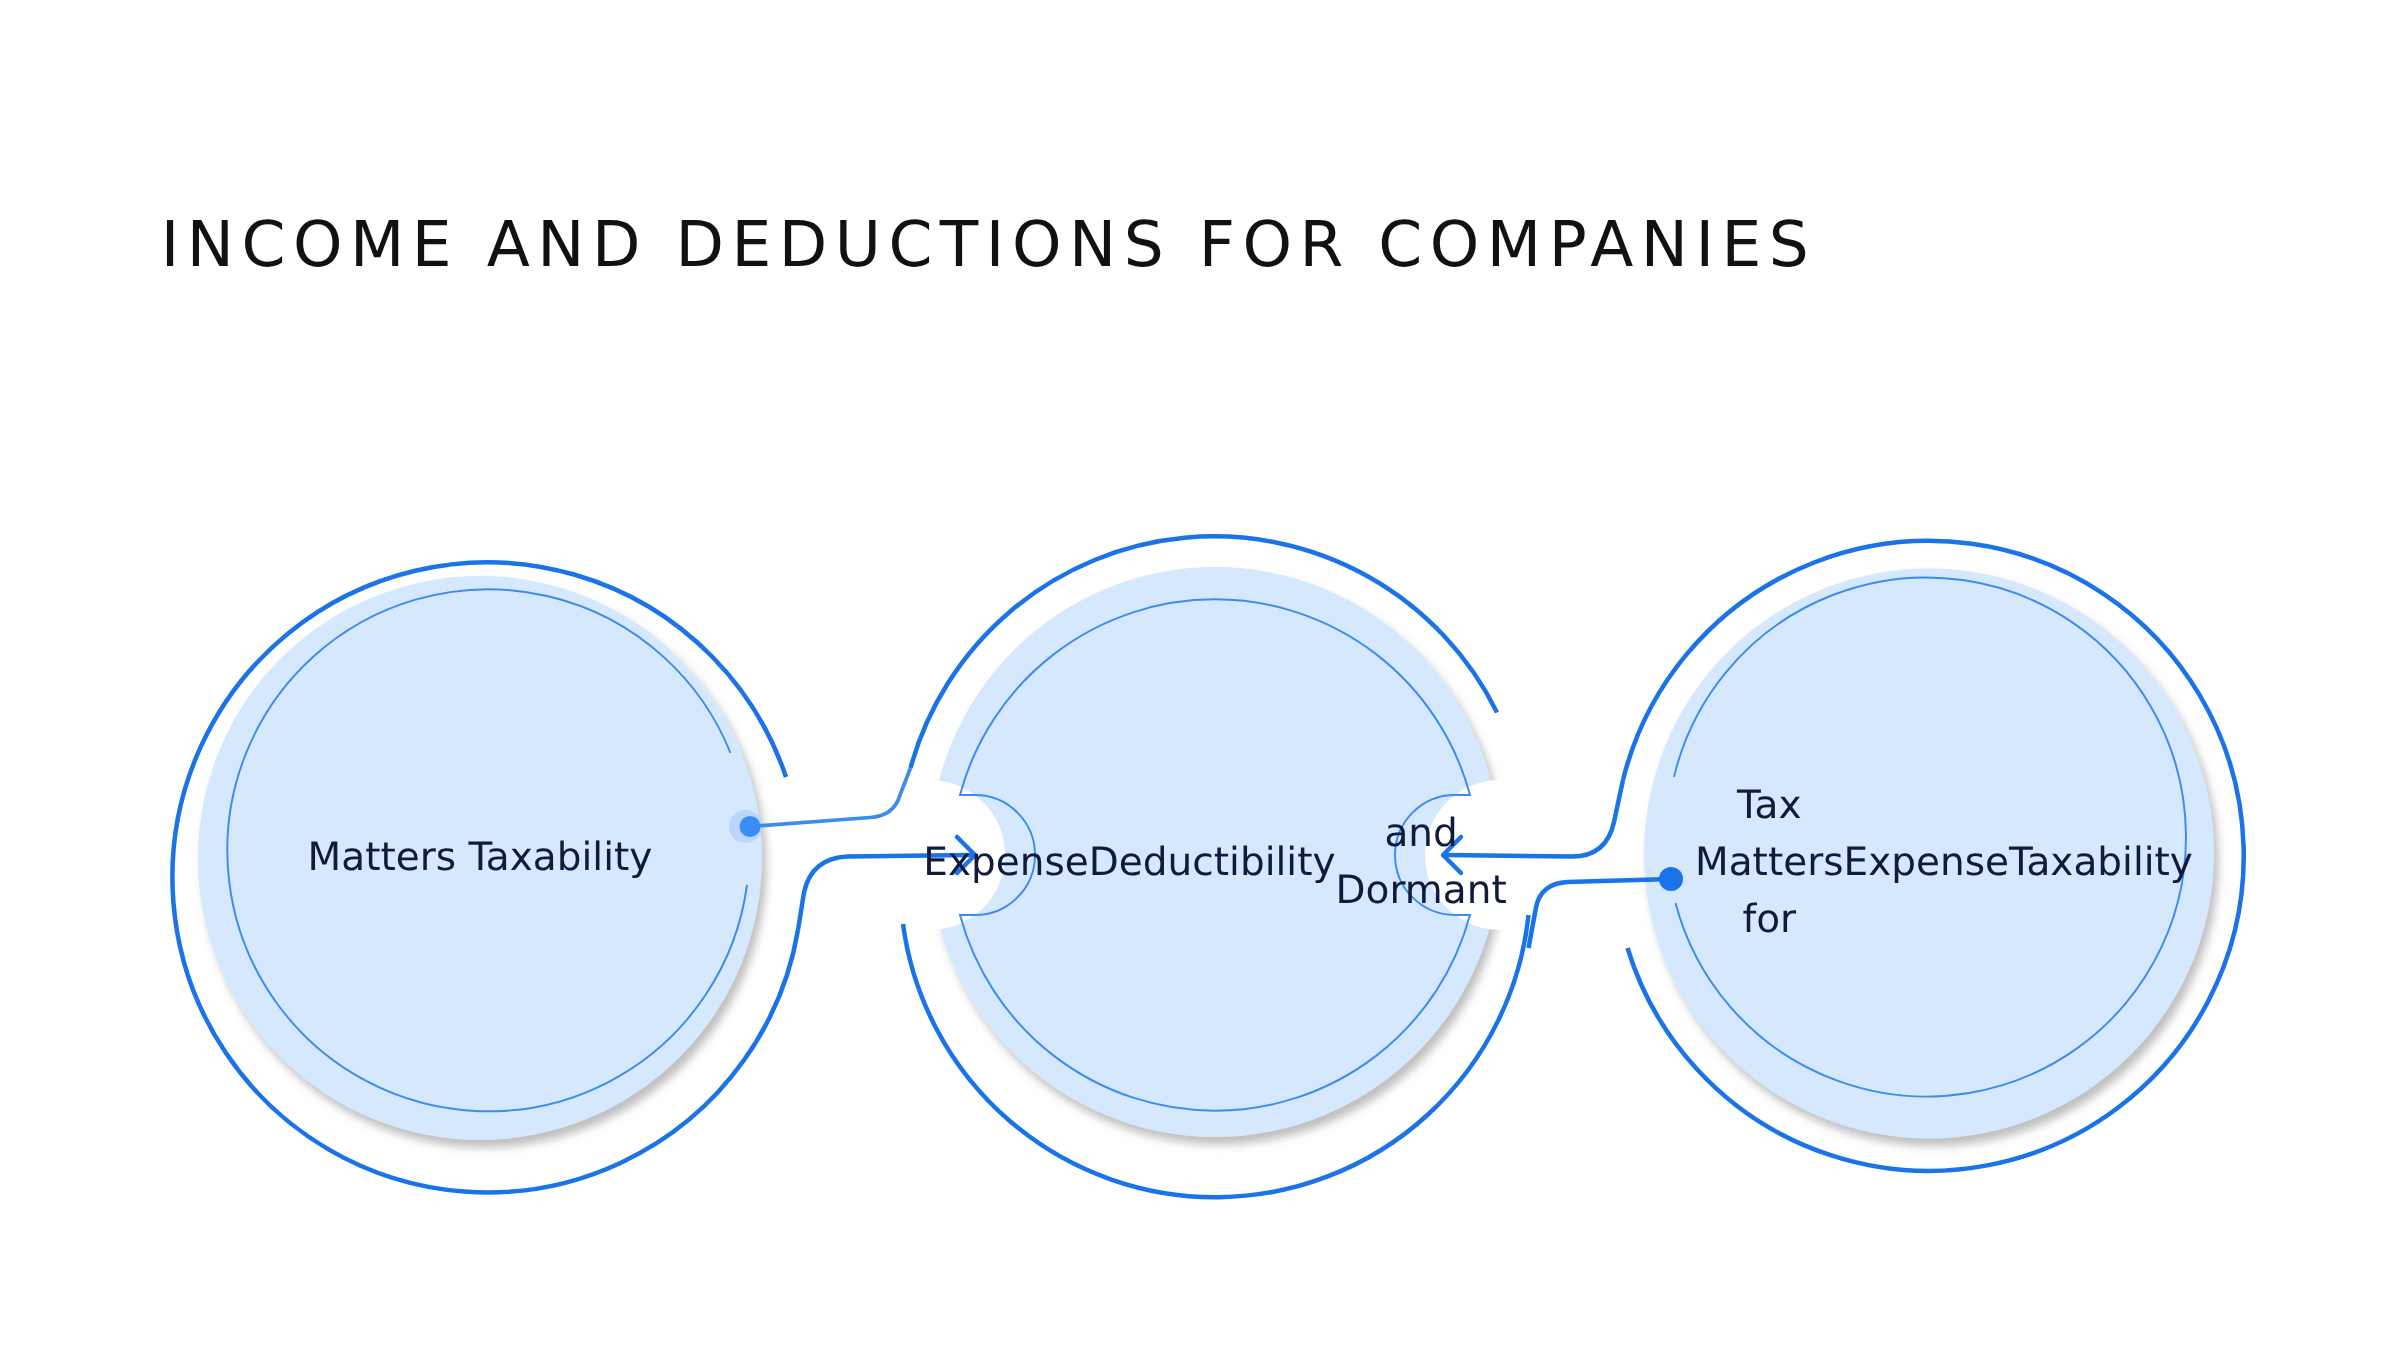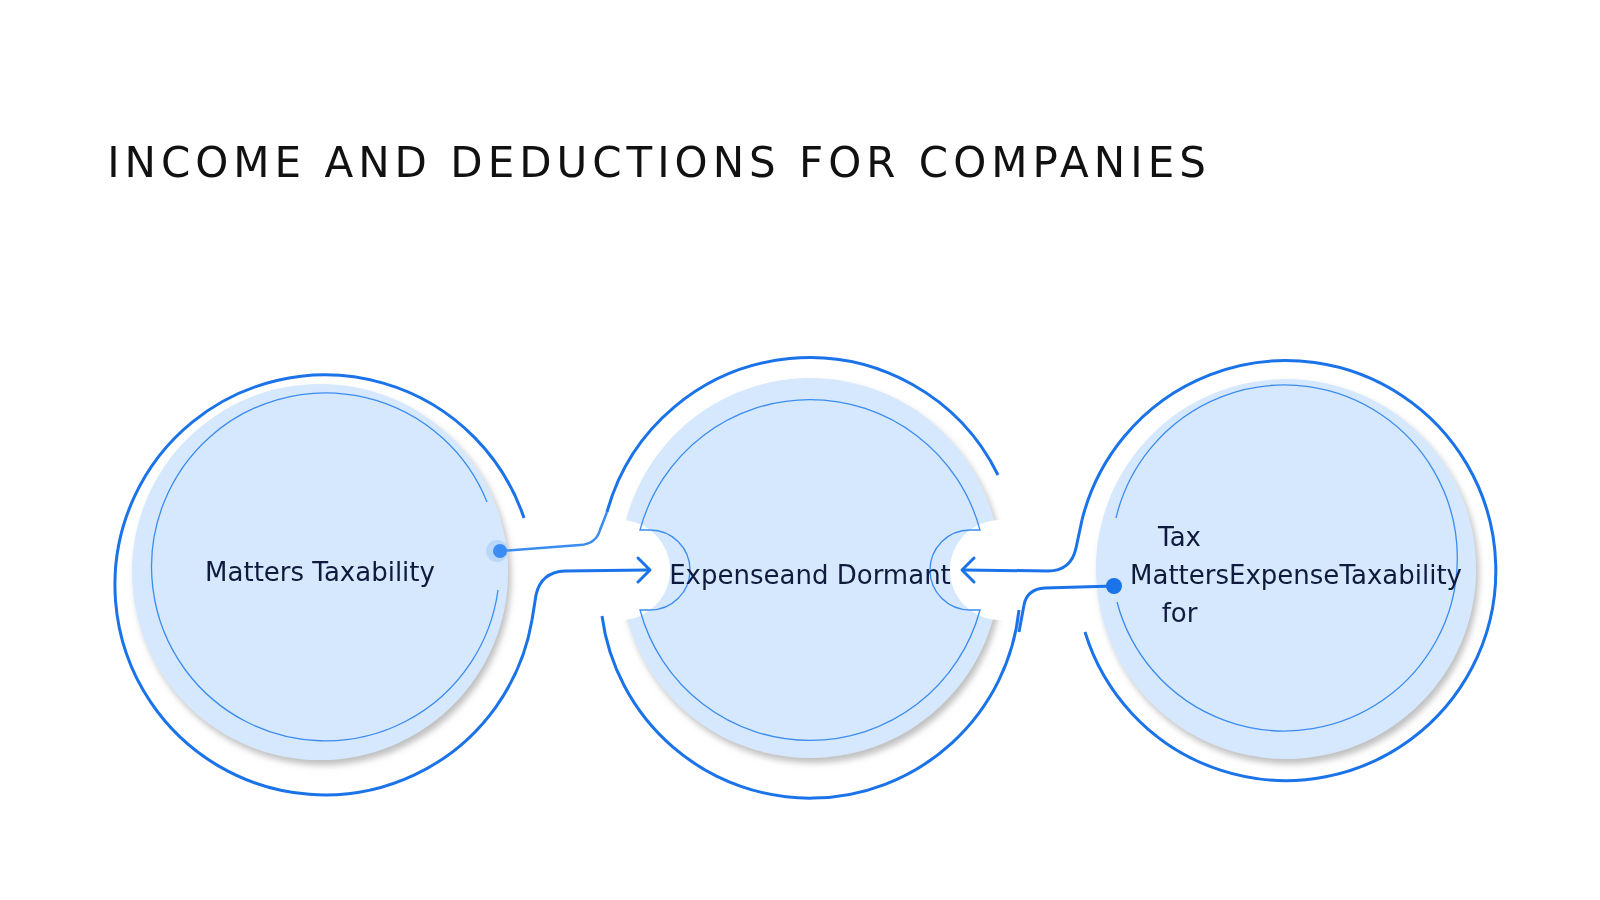--- a/index.html
+++ b/index.html
@@ -77,20 +77,21 @@
 
   <path d="M 1114 586 L 1045 588 Q 1027 589 1024 605 L 1019 632" fill="none" stroke="#1a73e8" stroke-width="3"></path>
 </svg>
 
 <div class="label" style="left:170px; top:552px; width:300px; height:40px;">
   <span>Matters Taxability</span>
 </div>
 
 <div class="label" style="left:660px; top:518px; width:300px; height:114px; justify-content:center;">
   <div>Expense</div>
+  <div>Deductibility</div>
   <div>and Dormant</div>
 </div>
 
 <div class="label" style="left:1146px; top:518px; width:300px; height:114px; ">
   <div>Tax Matters for</div>
   <div>Expense</div>
   <div>Taxability</div>
 </div>
 
 </body></html>

